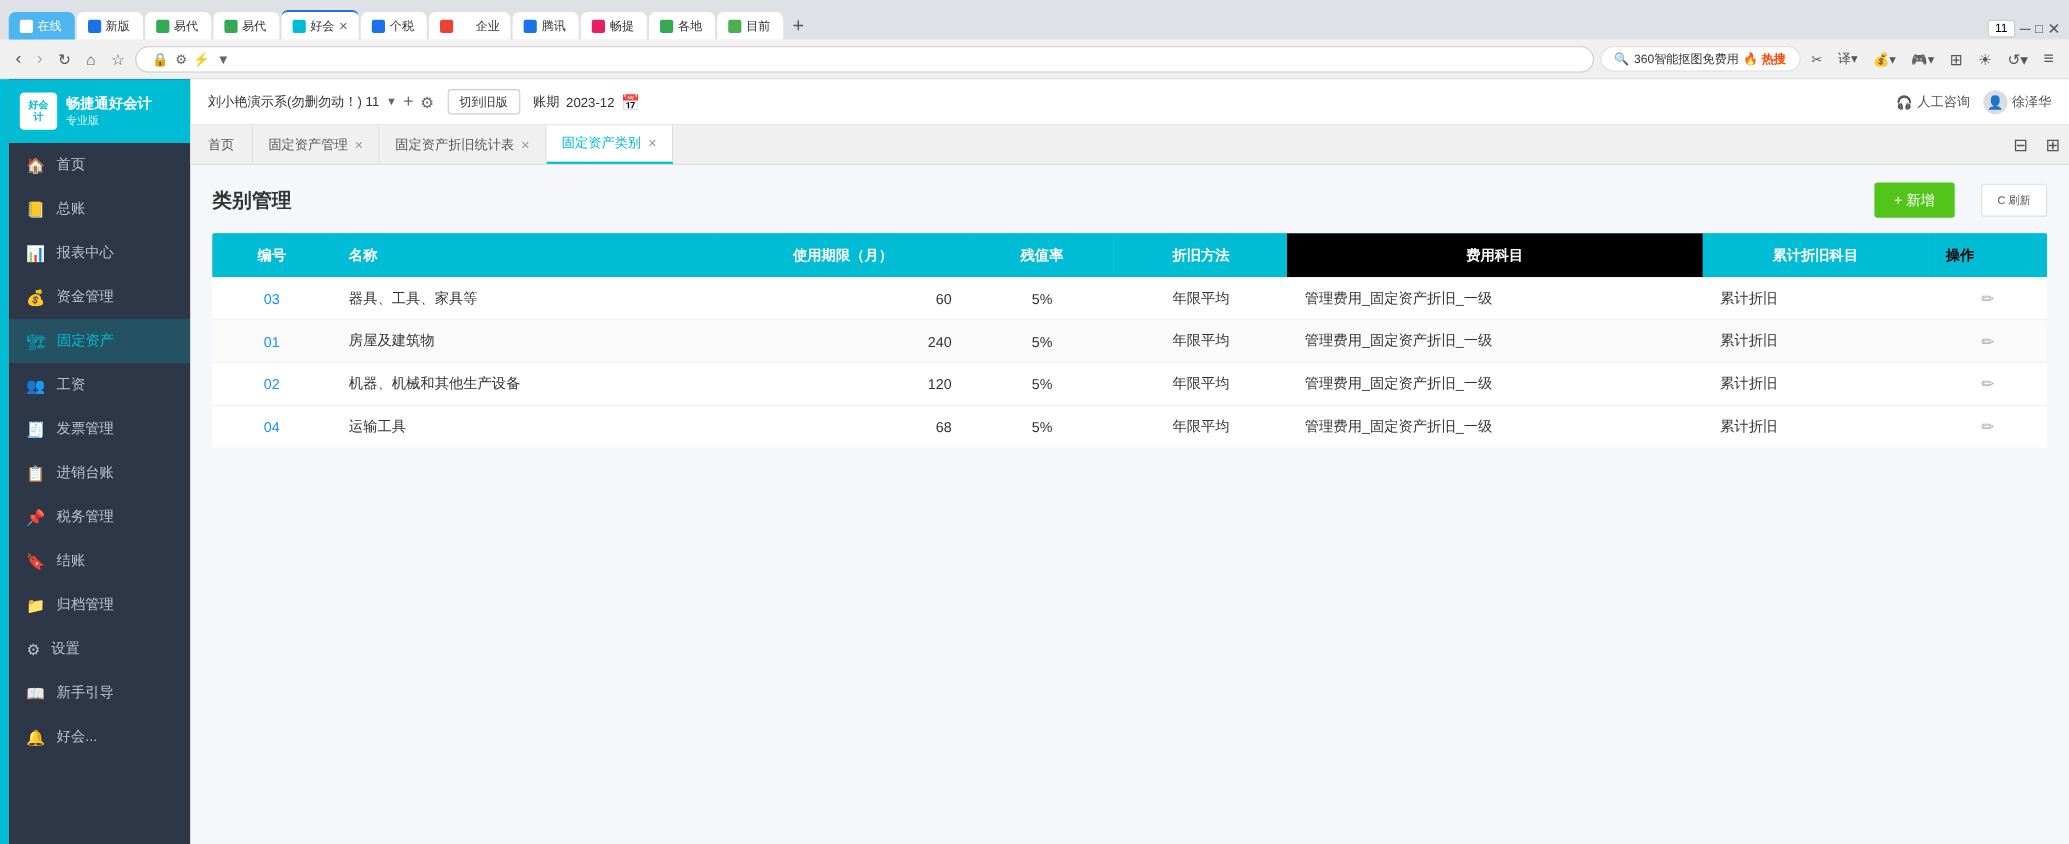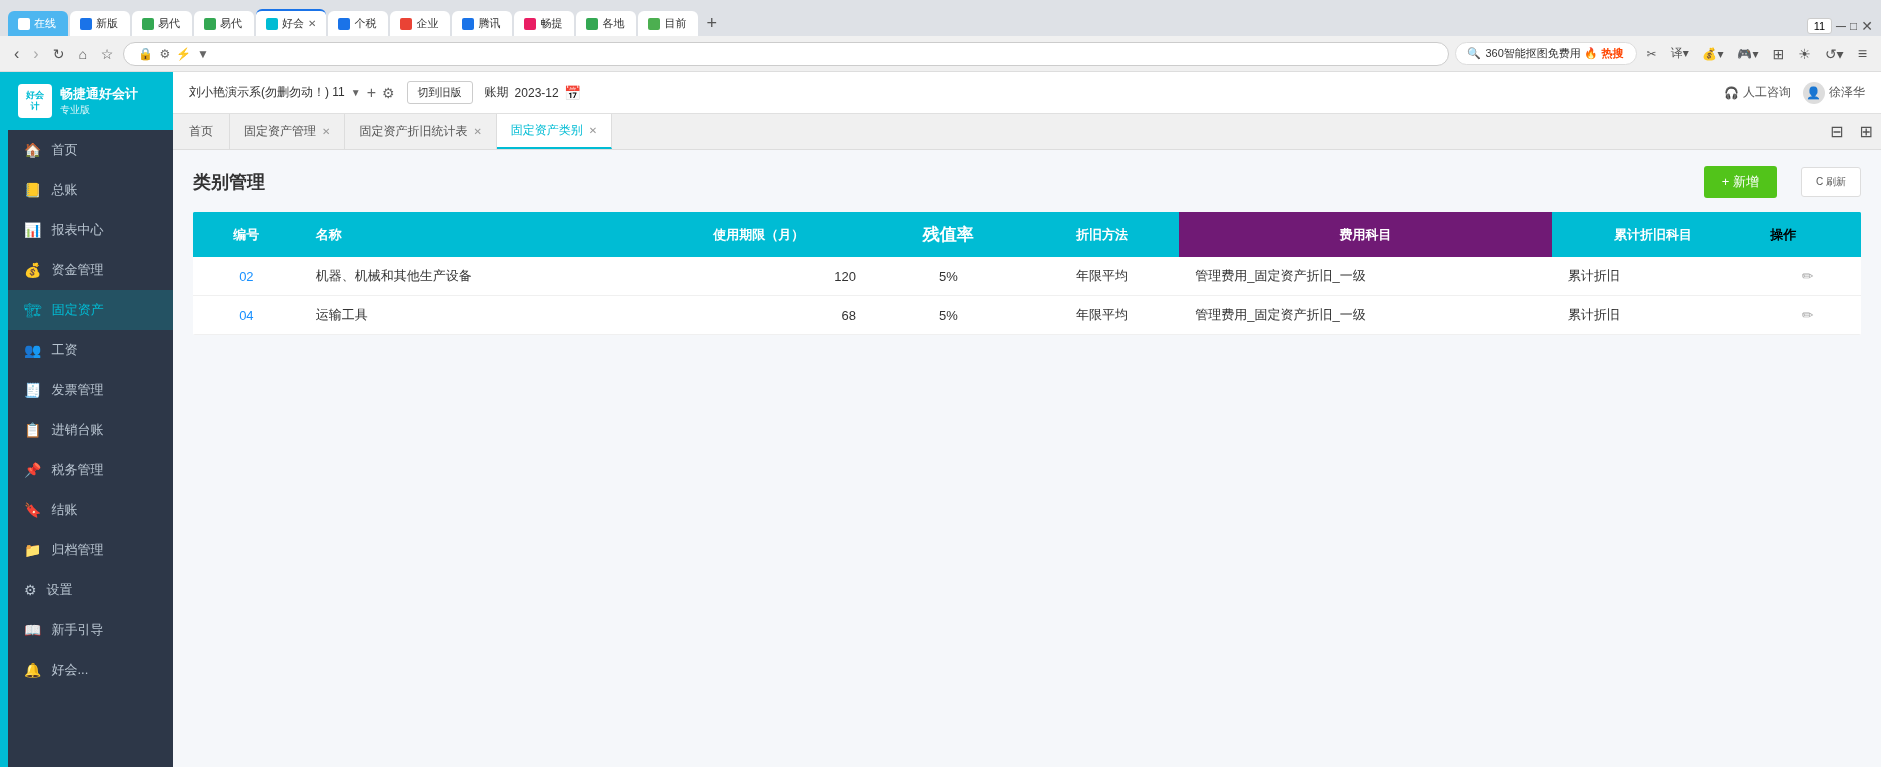--- a/index.html
+++ b/index.html
@@ -47,21 +47,21 @@
   </div>
   <div style="background:#fff; border-radius:6px 6px 0 0; padding:5px 10px; font-size:11px; display:flex; align-items:center; gap:4px; color:#333; min-width:70px; border-top:2px solid #1a73e8;">
     <span style="width:12px;height:12px;background:#00bcd4;border-radius:2px;display:inline-block;flex-shrink:0;"></span>
     <span>好会</span>
     <span style="font-size:10px;color:#666;cursor:pointer;">✕</span>
   </div>
   <div style="background:#fff; border-radius:6px 6px 0 0; padding:5px 10px; font-size:11px; display:flex; align-items:center; gap:4px; color:#333; min-width:60px;">
     <span style="width:12px;height:12px;background:#1a73e8;border-radius:2px;display:inline-block;flex-shrink:0;"></span>
     <span>个税</span>
   </div>
-  <div style="background:#fff; border-radius:6px 6px 0 0; padding:5px 10px; font-size:11px; display:flex; align-items:center; gap:4px; color:#333; min-width:60px;">
+  <div style="background:#fff; border-radius:6px 6px 0 0; padding:5px 10px; font-size:11px; display:flex; align-items:center; gap:20px; color:#333; min-width:60px;">
     <span style="width:12px;height:12px;background:#ea4335;border-radius:2px;display:inline-block;flex-shrink:0;"></span>
     <span>企业</span>
   </div>
   <div style="background:#fff; border-radius:6px 6px 0 0; padding:5px 10px; font-size:11px; display:flex; align-items:center; gap:4px; color:#333; min-width:60px;">
     <span style="width:12px;height:12px;background:#1a73e8;border-radius:2px;display:inline-block;flex-shrink:0;"></span>
     <span>腾讯</span>
   </div>
   <div style="background:#fff; border-radius:6px 6px 0 0; padding:5px 10px; font-size:11px; display:flex; align-items:center; gap:4px; color:#333; min-width:60px;">
     <span style="width:12px;height:12px;background:#e91e63;border-radius:2px;display:inline-block;flex-shrink:0;"></span>
     <span>畅提</span>
@@ -240,28 +240,52 @@
         </div>
       </div>
 
       <div style="background:#fff;border-radius:2px;overflow:hidden;">
         <table class="data-table">
           <thead>
             <tr>
               <th style="background:#00bcd4;color:#fff;padding:11px 16px;font-size:13px;text-align:center;">编号</th>
               <th style="background:#00bcd4;color:#fff;padding:11px 16px;font-size:13px;text-align:left;">名称</th>
               <th style="background:#00bcd4;color:#fff;padding:11px 16px;font-size:13px;text-align:center;">使用期限（月）</th>
-              <th style="background:#00bcd4;color:#fff;padding:11px 16px;font-size:17px;text-align:center;">残值率</th>
+              <th style="background:#00bcd4;color:#fff;padding:11px 16px;font-size:13px;text-align:center;">残值率</th>
               <th style="background:#00bcd4;color:#fff;padding:11px 16px;font-size:13px;text-align:center;">折旧方法</th>
-              <th style="background:#701a75;color:#fff;padding:11px 16px;font-size:13px;text-align:center;">费用科目</th>
+              <th style="background:#000000;color:#fff;padding:11px 16px;font-size:13px;text-align:center;">费用科目</th>
               <th style="background:#00bcd4;color:#fff;padding:11px 16px;font-size:13px;text-align:center;">累计折旧科目</th>
               <th style="background:#00bcd4;color:#000000;padding:11px 16px;font-size:13px;text-align:left;">操作</th>
             </tr>
           </thead>
           <tbody id="table-body">
+          <tr style="background: rgb(255, 255, 255);">
+    <td style="color:#1890ff;text-align:center;padding:9px 16px;font-size:13px;border-bottom:1px solid #f0f0f0;">03</td>
+    <td style="text-align:left;padding:9px 16px;font-size:13px;border-bottom:1px solid #f0f0f0;">器具、工具、家具等</td>
+    <td style="text-align:right;padding:9px 16px;font-size:13px;border-bottom:1px solid #f0f0f0;">60</td>
+    <td style="text-align:center;padding:9px 16px;font-size:13px;border-bottom:1px solid #f0f0f0;">5%</td>
+    <td style="text-align:center;padding:9px 16px;font-size:13px;border-bottom:1px solid #f0f0f0;">年限平均</td>
+    <td style="text-align:left;padding:9px 16px;font-size:13px;border-bottom:1px solid #f0f0f0;">管理费用_固定资产折旧_一级</td>
+    <td style="text-align:left;padding:9px 16px;font-size:13px;border-bottom:1px solid #f0f0f0;">累计折旧</td>
+    <td style="text-align:center;padding:9px 16px;font-size:13px;border-bottom:1px solid #f0f0f0;">
+      <button style="background:none;border:none;cursor:pointer;color:#aaa;font-size:14px;padding:2px 6px;" title="编辑">✏</button>
+    </td>
+  </tr>
+              <tr style="background: rgb(250, 250, 250);">
+    <td style="color:#1890ff;text-align:center;padding:9px 16px;font-size:13px;border-bottom:1px solid #f0f0f0;">01</td>
+    <td style="text-align:left;padding:9px 16px;font-size:13px;border-bottom:1px solid #f0f0f0;">房屋及建筑物</td>
+    <td style="text-align:right;padding:9px 16px;font-size:13px;border-bottom:1px solid #f0f0f0;">240</td>
+    <td style="text-align:center;padding:9px 16px;font-size:13px;border-bottom:1px solid #f0f0f0;">5%</td>
+    <td style="text-align:center;padding:9px 16px;font-size:13px;border-bottom:1px solid #f0f0f0;">年限平均</td>
+    <td style="text-align:left;padding:9px 16px;font-size:13px;border-bottom:1px solid #f0f0f0;">管理费用_固定资产折旧_一级</td>
+    <td style="text-align:left;padding:9px 16px;font-size:13px;border-bottom:1px solid #f0f0f0;">累计折旧</td>
+    <td style="text-align:center;padding:9px 16px;font-size:13px;border-bottom:1px solid #f0f0f0;">
+      <button style="background:none;border:none;cursor:pointer;color:#aaa;font-size:14px;padding:2px 6px;" title="编辑">✏</button>
+    </td>
+  </tr>
               <tr style="background: rgb(255, 255, 255);">
     <td style="color:#1890ff;text-align:center;padding:9px 16px;font-size:13px;border-bottom:1px solid #f0f0f0;">02</td>
     <td style="text-align:left;padding:9px 16px;font-size:13px;border-bottom:1px solid #f0f0f0;">机器、机械和其他生产设备</td>
     <td style="text-align:right;padding:9px 16px;font-size:13px;border-bottom:1px solid #f0f0f0;">120</td>
     <td style="text-align:center;padding:9px 16px;font-size:13px;border-bottom:1px solid #f0f0f0;">5%</td>
     <td style="text-align:center;padding:9px 16px;font-size:13px;border-bottom:1px solid #f0f0f0;">年限平均</td>
     <td style="text-align:left;padding:9px 16px;font-size:13px;border-bottom:1px solid #f0f0f0;">管理费用_固定资产折旧_一级</td>
     <td style="text-align:left;padding:9px 16px;font-size:13px;border-bottom:1px solid #f0f0f0;">累计折旧</td>
     <td style="text-align:center;padding:9px 16px;font-size:13px;border-bottom:1px solid #f0f0f0;">
       <button style="background:none;border:none;cursor:pointer;color:#aaa;font-size:14px;padding:2px 6px;" title="编辑">✏</button>

